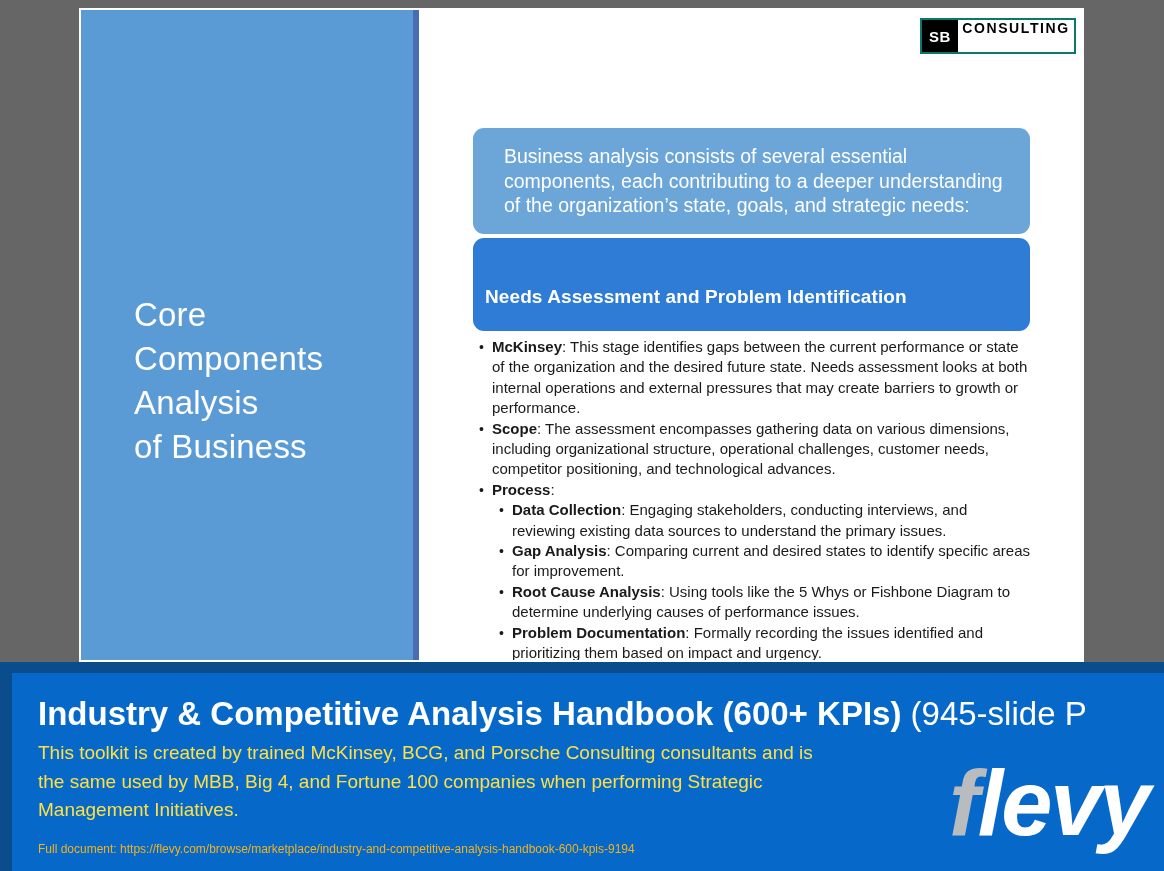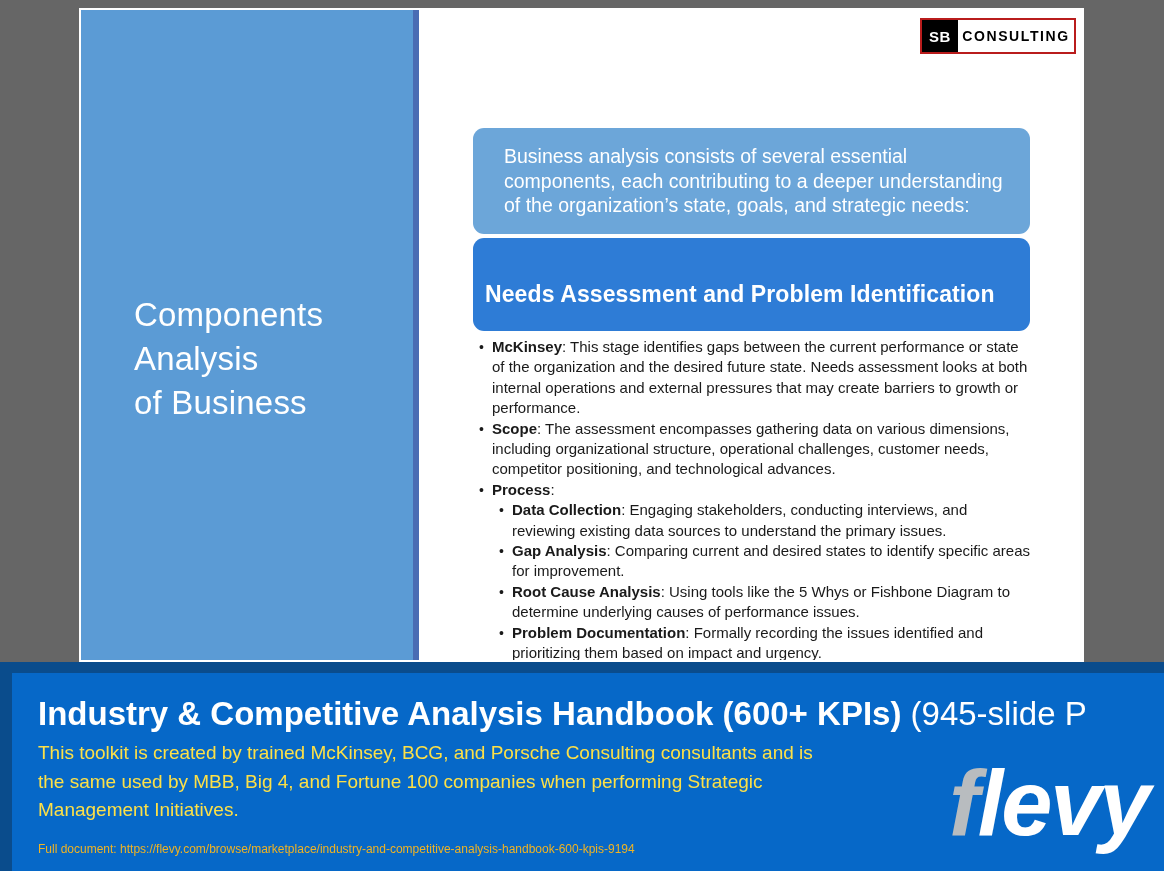--- a/index.html
+++ b/index.html
@@ -46,24 +46,24 @@
     line-height: 44px;
     font-weight: 400;
     letter-spacing: 0.2px;
   }
 
   
   .logo-box {
     position: absolute;
     right: 6px; top: 8px;
     width: 156px; height: 36px;
-    border: 2px solid #b91c1c;
+    border: 2px solid #0f766e;
     background: #ffffff;
     display: flex;
-    align-items: center;
+    align-items: flex-start;
     box-sizing: border-box;
   }
   .logo-sb {
     width: 36px; height: 100%;
     background: #000000;
     color: #ffffff;
     display: flex;
     align-items: center;
     justify-content: center;
     font-size: 15px;
@@ -103,21 +103,21 @@
     width: 557px; height: 93px;
     background: #2E7CD6;
     border-radius: 11px;
     box-sizing: border-box;
   }
   .header-box-label {
     position: absolute;
     left: 12px;
     bottom: 23px;
     color: #ffffff;
-    font-size: 23px;
+    font-size: 19px;
     font-weight: bold;
     letter-spacing: 0.1px;
   }
 
   .bullets {
     position: absolute;
     left: 0; top: 327px;
     width: 560px;
     color: #1a1a1a;
   }
@@ -196,20 +196,21 @@
 <body>
 
 <div id="root">
 
   <div class="slide">
 
     <div class="left-panel"></div>
     <div class="left-panel-stripe"></div>
 
     <div class="slide-title">
+      <div>Core</div>
       <div>Components</div>
       <div>Analysis</div>
       <div>of Business</div>
     </div>
 
     <div class="logo-box">
       <div class="logo-sb">SB</div>
       <div class="logo-word">CONSULTING</div>
     </div>
 

